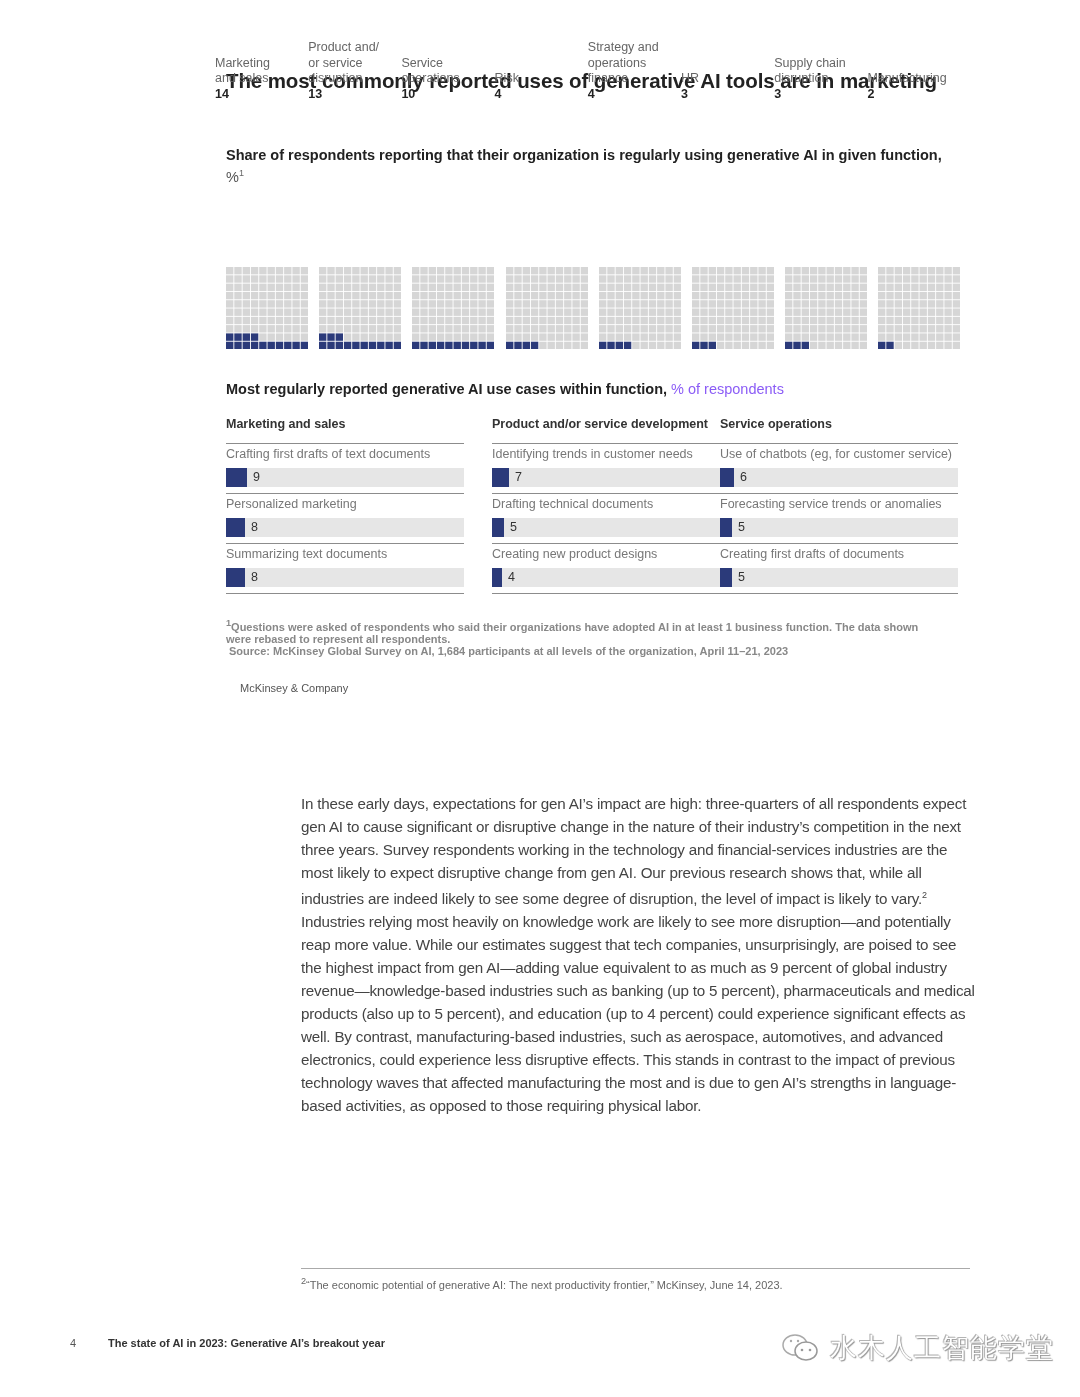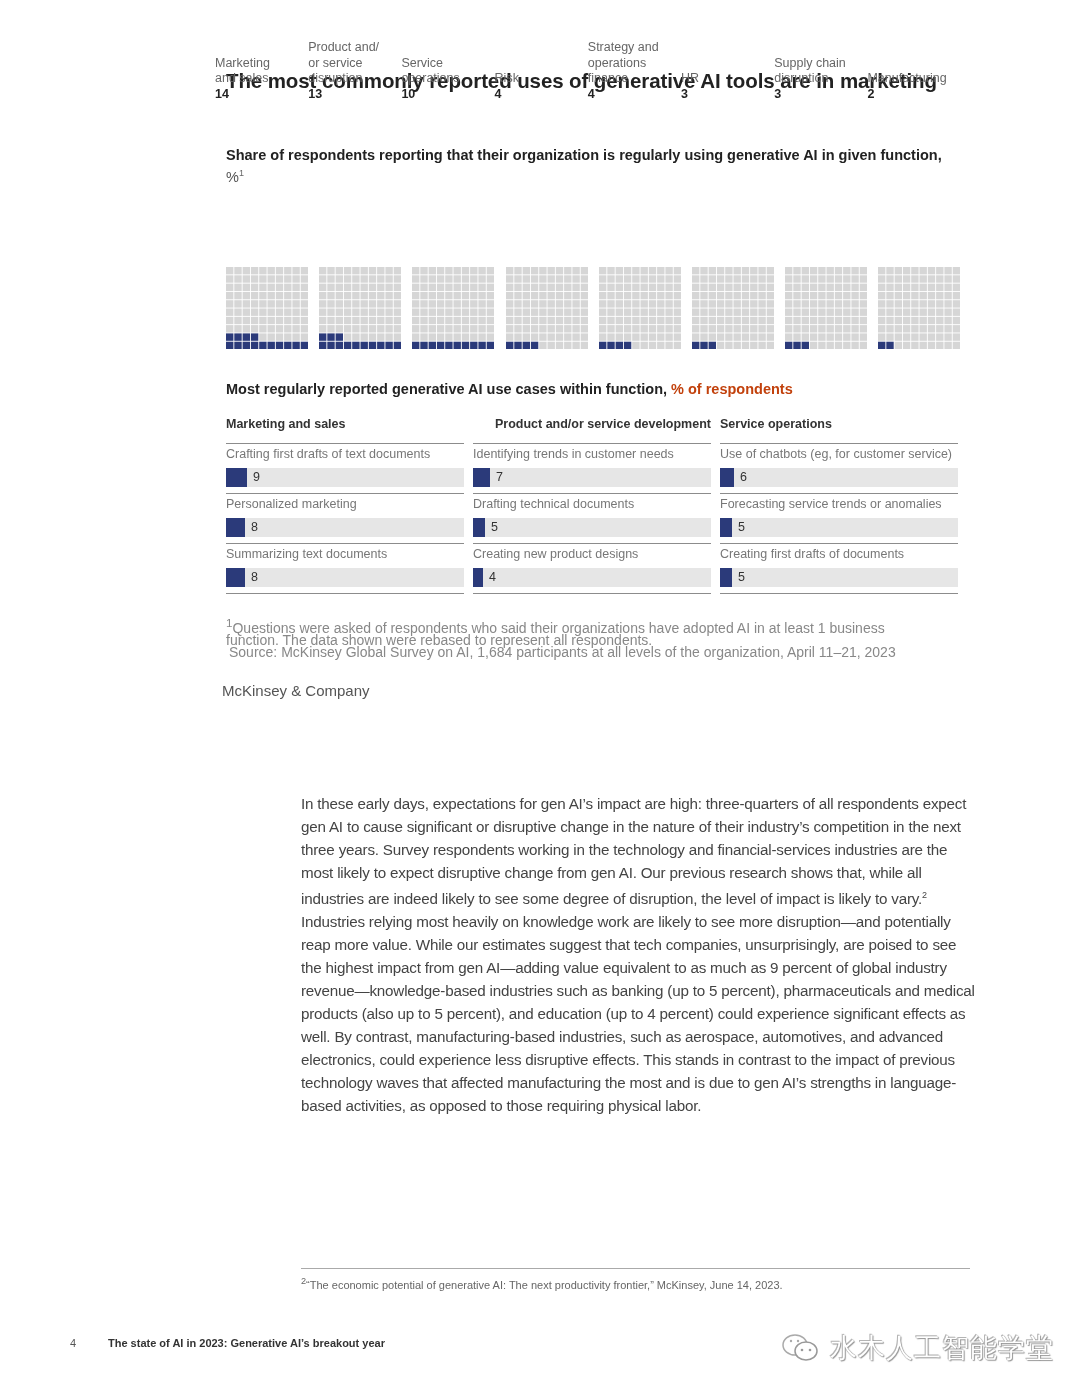--- a/index.html
+++ b/index.html
@@ -15,34 +15,34 @@
 
   .waffles { left: 222px; top: 198px; width: 745px; height: 160px; }
   .waffle-col { position: absolute; top: 0; width: 86px; }
   .waffle-label { position: absolute; bottom: 96px; width: 100px; left: -7px; text-align: left;
                   font-size: 12.5px; line-height: 15.5px; color: #666; margin-top: 46px; }
   .waffle-value { display: block; font-weight: bold; color: #222; font-size: 12.5px; }
   .waffle-grid { position: absolute; top: 69px; left: 4px; width: 82px; height: 82px; }
   .waffle-grid svg { display: block; }
 
   .sec2-title { left: 226px; top: 381px; font-size: 14.5px; font-weight: bold; color: #222; }
-  .sec2-title .unit { font-weight: bold; color: #c2410c; }
+  .sec2-title .unit { font-weight: normal; color: #8b5cf6; }
 
   .uc-col { position: absolute; top: 415px; width: 238px; }
   .uc-head { font-size: 12.5px; font-weight: bold; color: #333; height: 28px; line-height: 18px; }
   .uc-row { border-top: 1.5px solid #8c8c8c; height: 49px; position: relative; }
   .uc-row:last-child { border-bottom: 1.5px solid #8c8c8c; }
   .uc-label { position: absolute; top: 3px; left: 0; font-size: 12.5px; color: #777; white-space: nowrap; }
   .uc-track { position: absolute; top: 24px; left: 0; width: 238px; height: 19px; background: #e6e6e6; }
   .uc-fill { position: absolute; top: 0; left: 0; height: 19px; background: #2b3a7a; }
   .uc-val { position: absolute; top: 2px; font-size: 12.5px; color: #333; }
 
-  .footnote { left: 226px; top: 617px; width: 700px; font-size: 14px; color: #888; line-height: 12px; }
+  .footnote { left: 226px; top: 617px; width: 700px; font-size: 11px; color: #888; line-height: 12px; font-weight: bold; }
   .footnote .src { padding-left: 3px; }
-  .brand { left: 222px; top: 682px; font-size: 15px; color: #555; }
+  .brand { left: 240px; top: 682px; font-size: 11px; color: #555; }
 
   .body-text { left: 301px; top: 792px; width: 675px; font-size: 15.2px; line-height: 23px; color: #444;
                letter-spacing: -0.2px; }
   .body-text sup { font-size: 9px; }
 
   .fn-rule { left: 301px; top: 1268px; width: 669px; height: 1px; background: #aaa; }
   .fn2 { left: 301px; top: 1276px; font-size: 11px; color: #666; }
 
   .page-num { left: 70px; top: 1337px; font-size: 11px; color: #555; }
   .running { left: 108px; top: 1337px; font-size: 11px; font-weight: bold; color: #333; }
@@ -971,21 +971,21 @@
         </div>
       </div>
       <div class="uc-row">
         <div class="uc-label">Summarizing text documents</div>
         <div class="uc-track" style="background: rgb(230, 230, 230);">
           <div class="uc-fill" style="width: 19px; background: rgb(43, 58, 122);"></div>
           <div class="uc-val" style="left: 25px;">8</div>
         </div>
       </div>
     </div>
-    <div class="uc-col" style="left: 473px; text-align: right;">
+    <div class="uc-col" style="left: 492px;">
       <div class="uc-head">Product and/or service development</div>
       <div class="uc-row">
         <div class="uc-label">Identifying trends in customer needs</div>
         <div class="uc-track" style="background: rgb(230, 230, 230);">
           <div class="uc-fill" style="width: 17px; background: rgb(43, 58, 122);"></div>
           <div class="uc-val" style="left: 23px;">7</div>
         </div>
       </div>
       <div class="uc-row">
         <div class="uc-label">Drafting technical documents</div>

